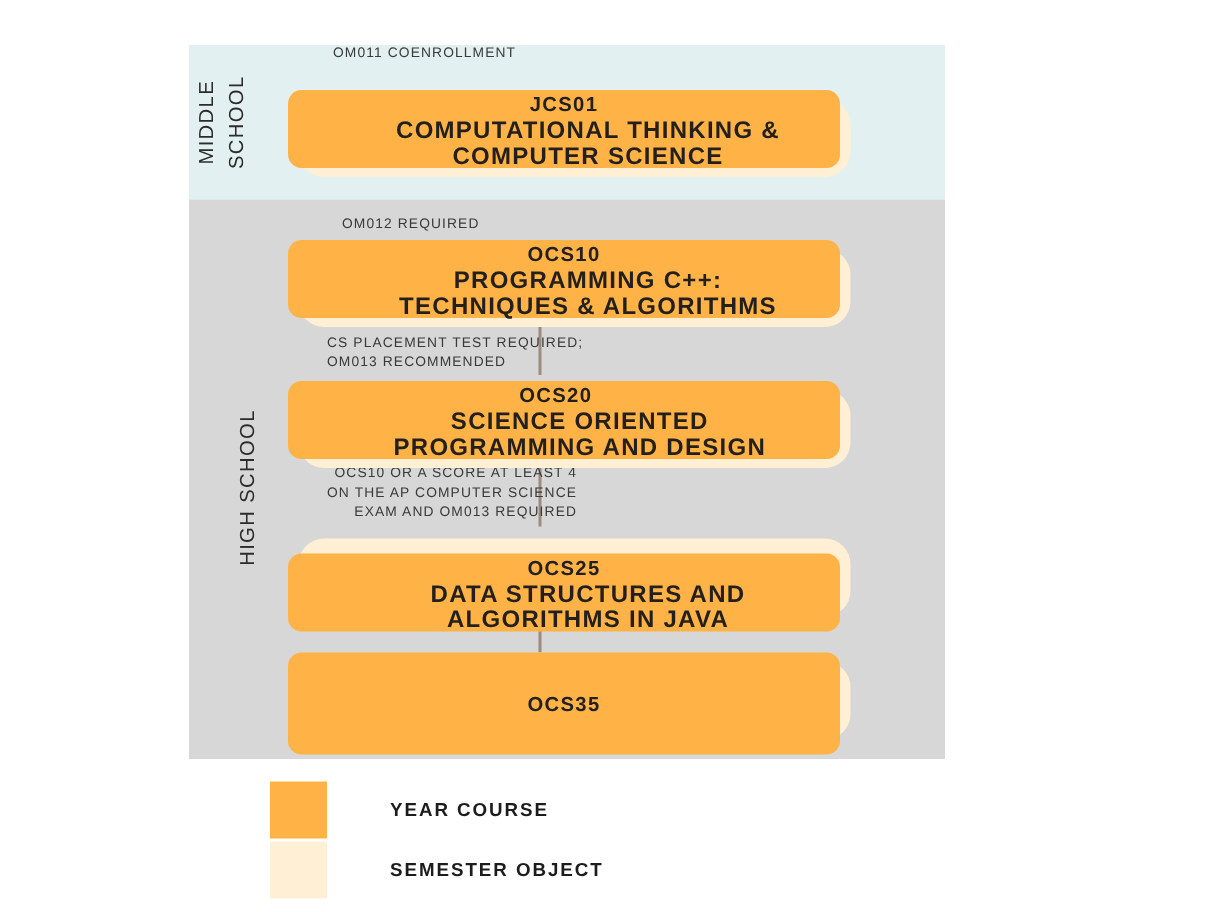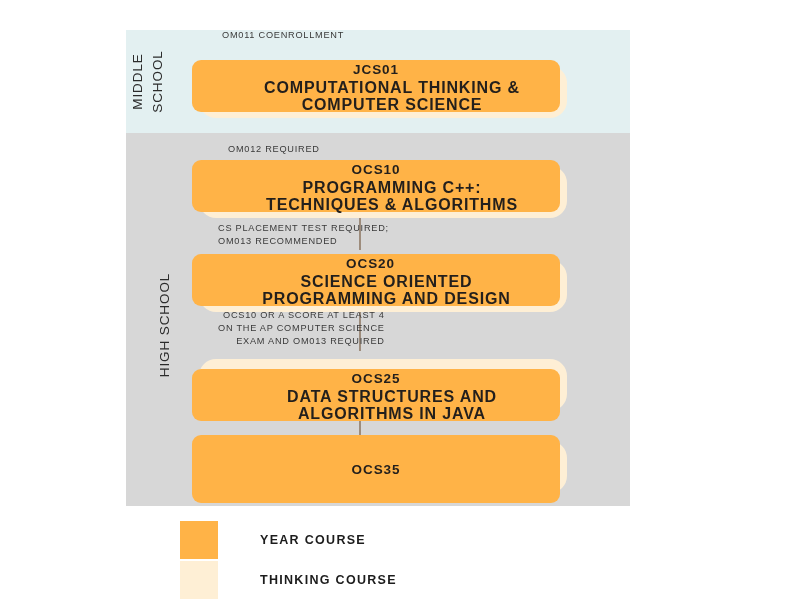--- a/index.html
+++ b/index.html
@@ -195,16 +195,16 @@
     <div class="course-code">OCS35</div>
   </div>
 
   <div class="legend-row" style="top:521px;">
     <div class="legend-swatch" style="background:#FFB347;"></div>
     <div class="legend-label">YEAR COURSE</div>
   </div>
 
   <div class="legend-row" style="top:561px;">
     <div class="legend-swatch" style="background:#FEEFD5;"></div>
-    <div class="legend-label">THINKING COURSE</div>
+    <div class="legend-label">SEMESTER OBJECT</div>
   </div>
 
 </div>
 
 </body></html>

